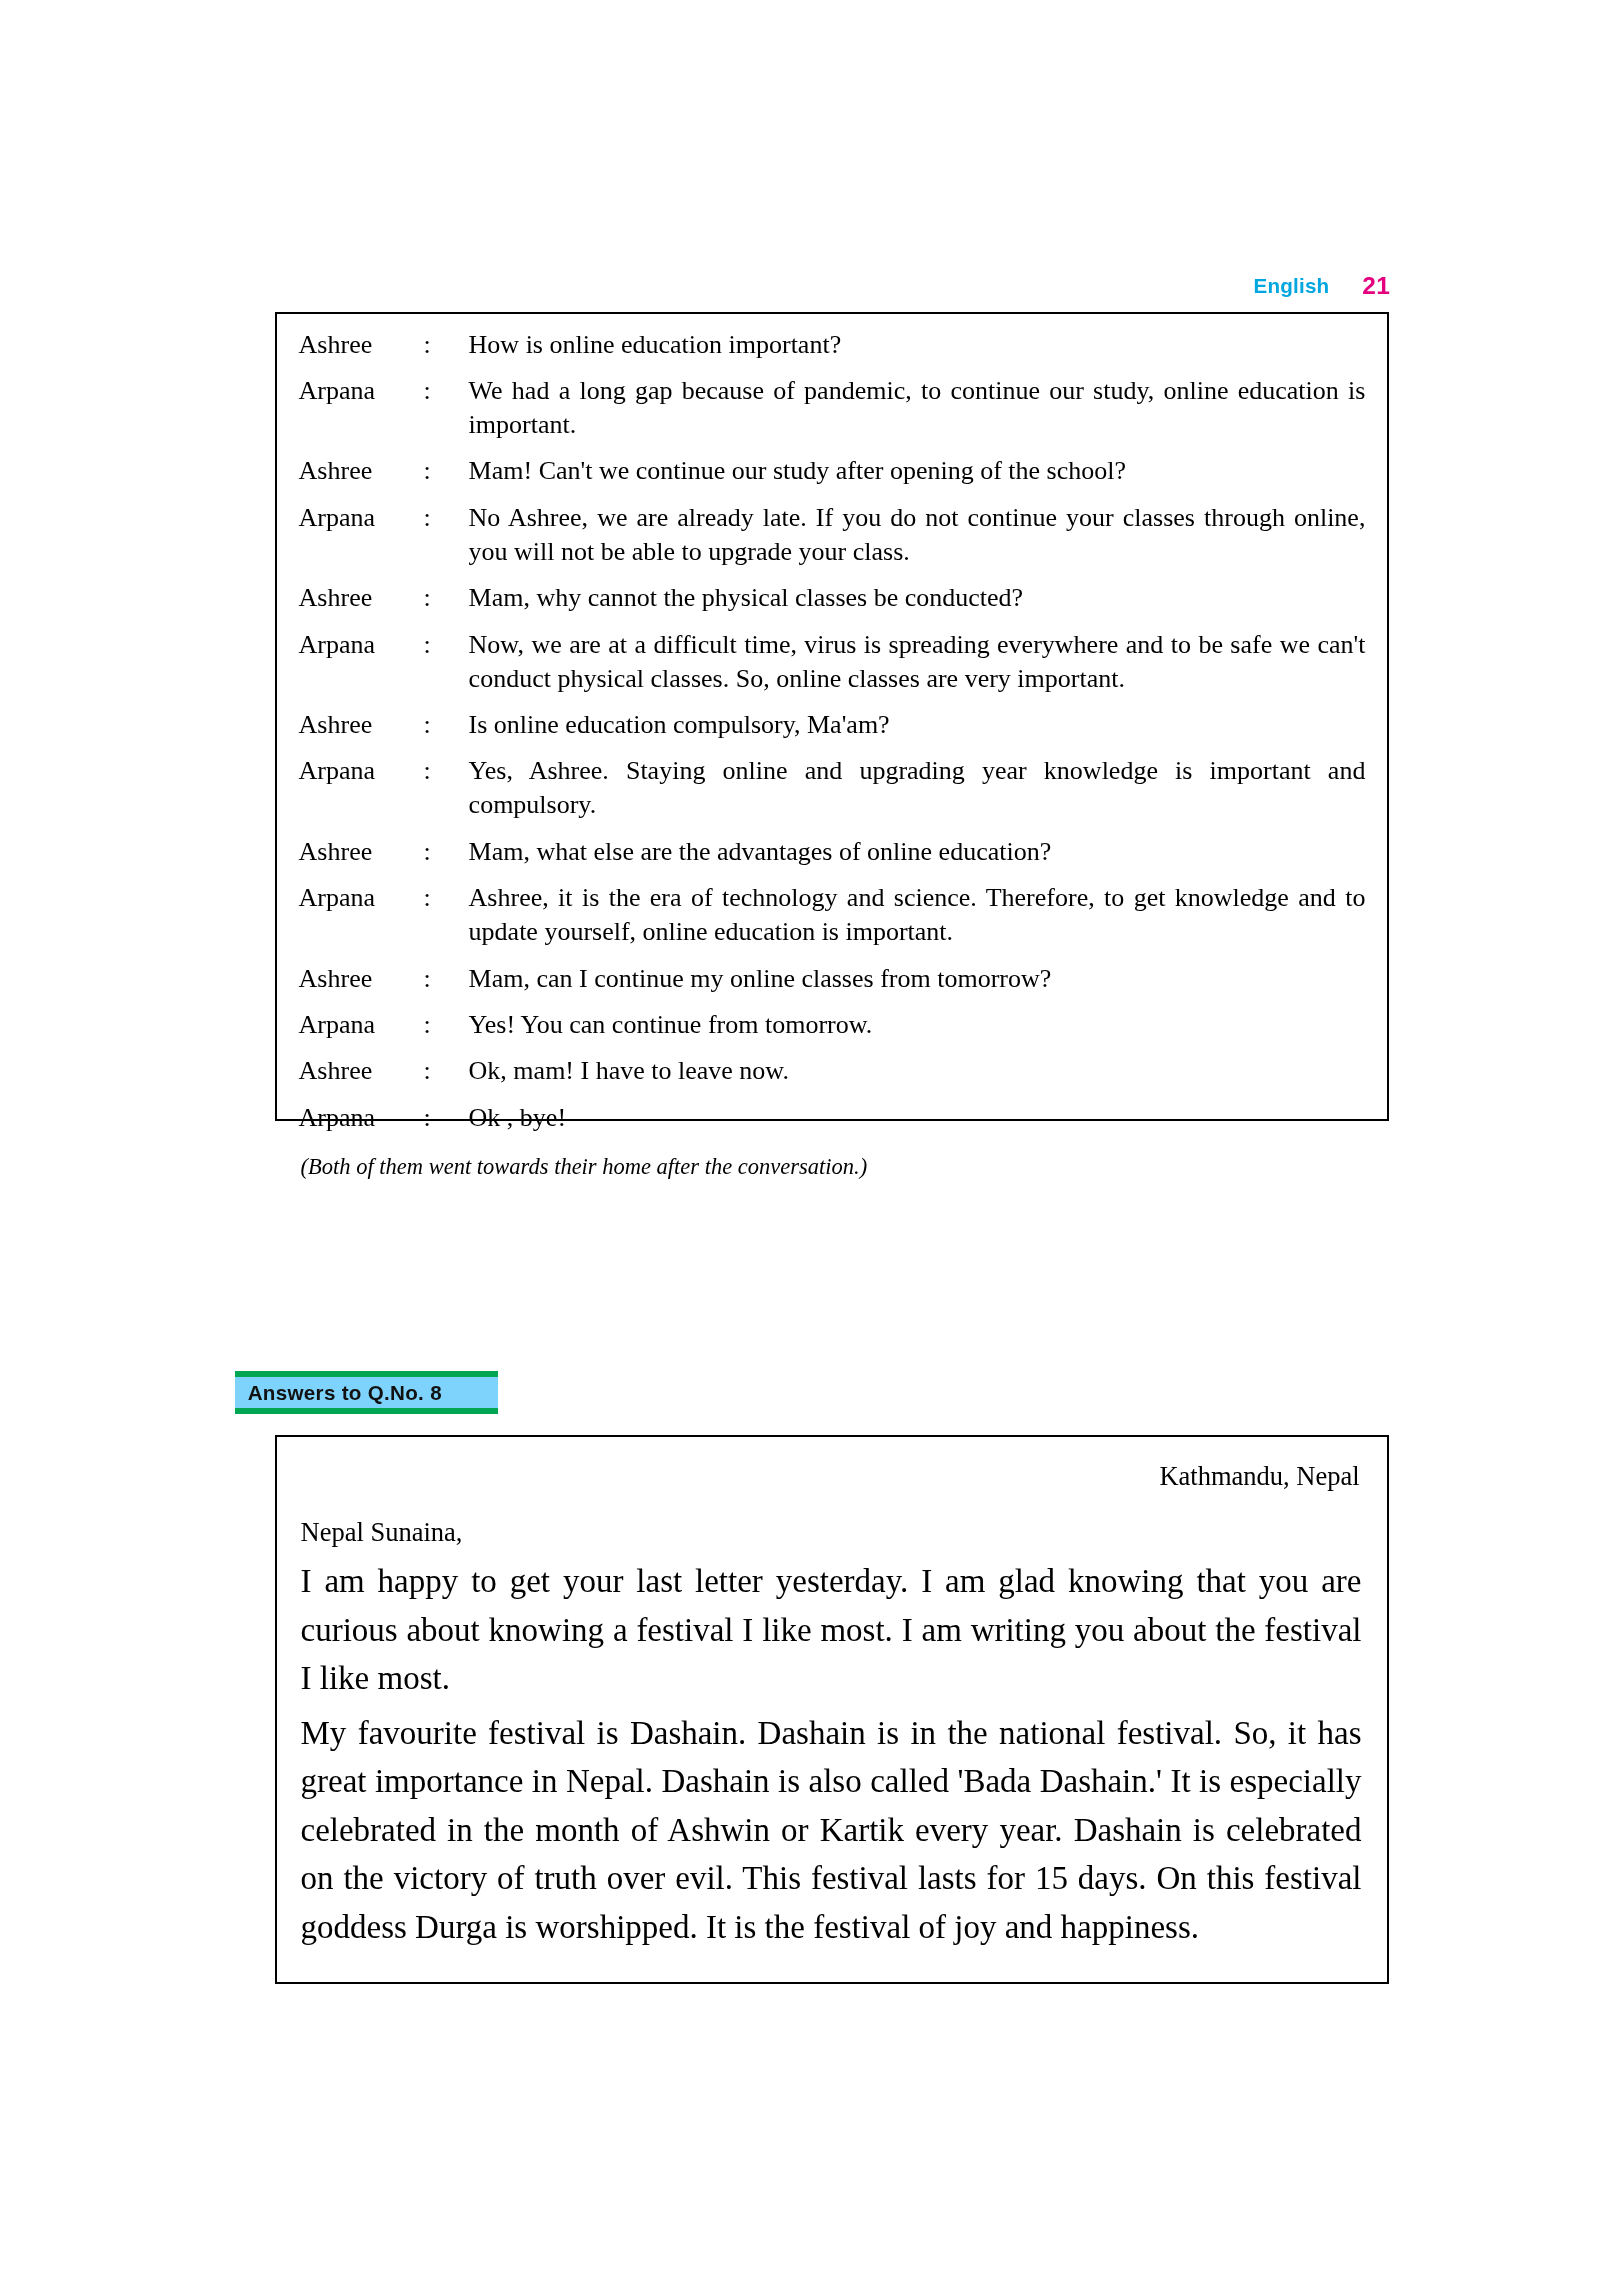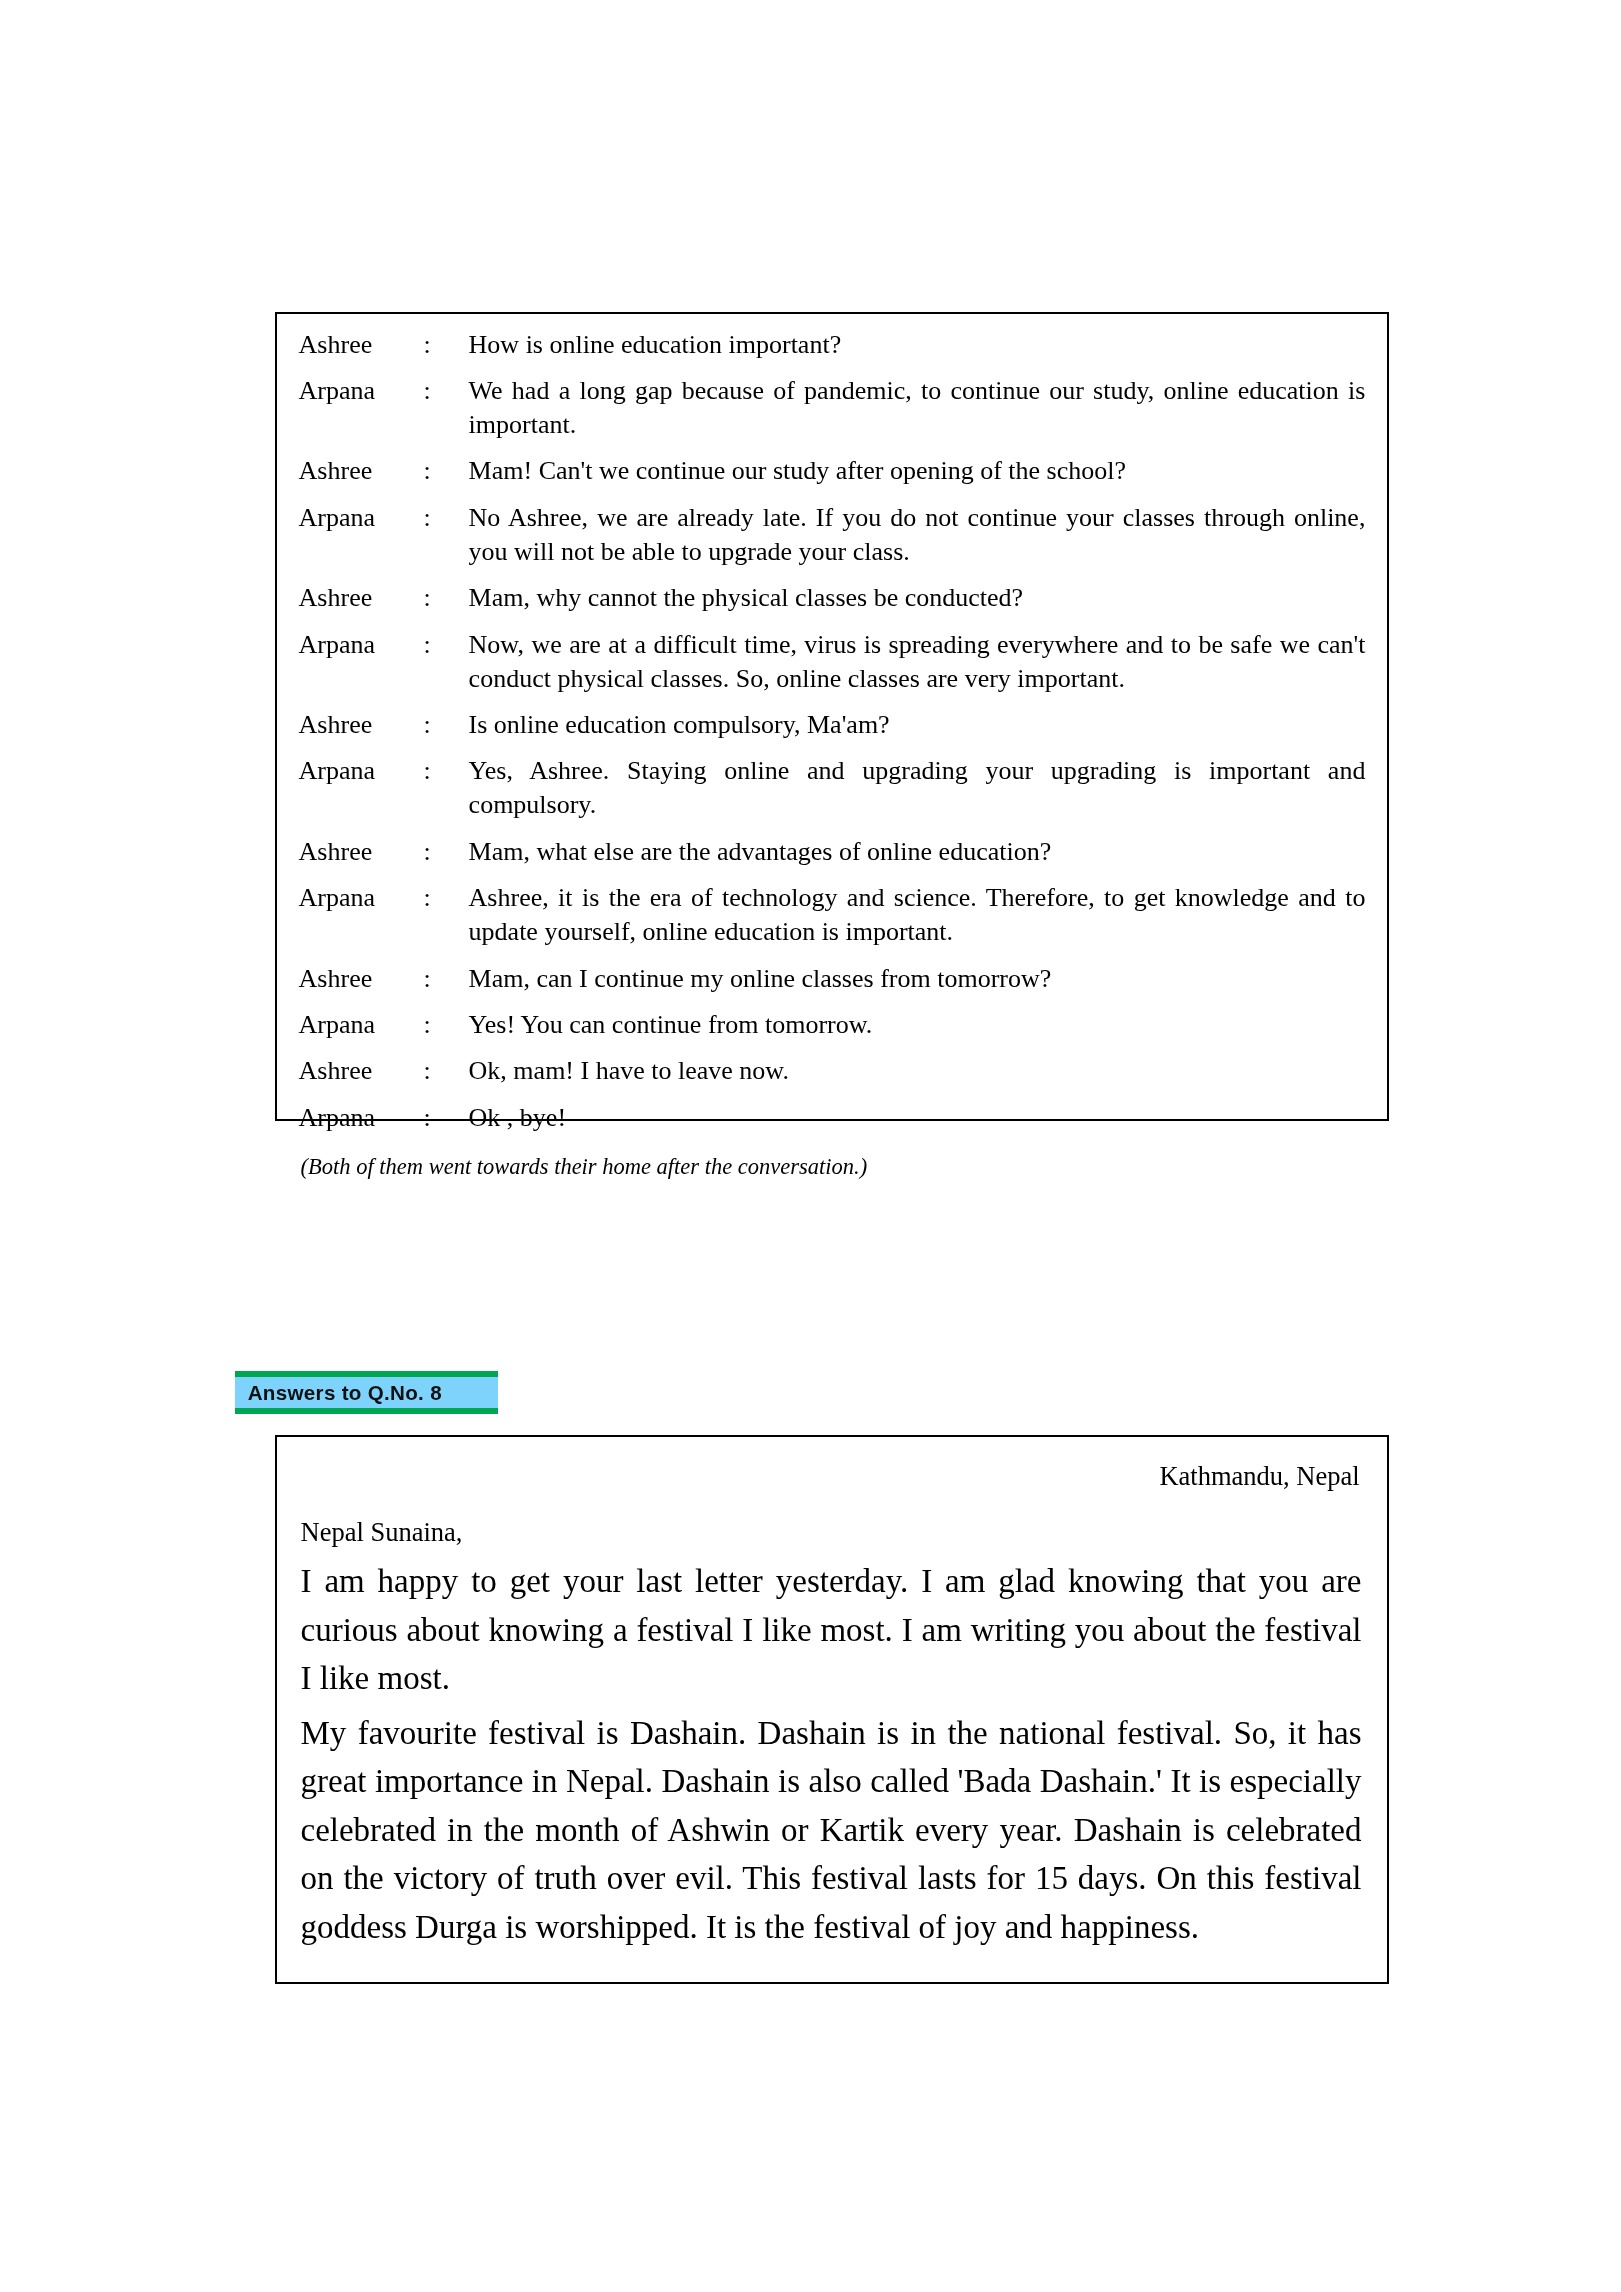--- a/index.html
+++ b/index.html
@@ -154,20 +154,23 @@
   }
   .letter-para:last-child {
     margin-bottom: 0;
   }
 </style>
 </head>
 <body>
 
 <div class="page">
 
+  <div class="page-header">
+    <span class="subject">English</span><span class="folio">21</span>
+  </div>
 
   <div class="content-box" id="dialogue-box">
     <table class="dlg-table">
       <tbody>
 
         <tr class="dlg-row">
           <td class="dlg-speaker">Ashree</td>
           <td class="dlg-colon">:</td>
           <td class="dlg-text nojust">How is online education important?</td>
         </tr>
@@ -204,21 +207,21 @@
 
         <tr class="dlg-row">
           <td class="dlg-speaker">Ashree</td>
           <td class="dlg-colon">:</td>
           <td class="dlg-text nojust">Is online education compulsory, Ma'am?</td>
         </tr>
 
         <tr class="dlg-row">
           <td class="dlg-speaker">Arpana</td>
           <td class="dlg-colon">:</td>
-          <td class="dlg-text">Yes, Ashree. Staying online and upgrading your upgrading is important and compulsory.</td>
+          <td class="dlg-text">Yes, Ashree. Staying online and upgrading year knowledge is important and compulsory.</td>
         </tr>
 
         <tr class="dlg-row">
           <td class="dlg-speaker">Ashree</td>
           <td class="dlg-colon">:</td>
           <td class="dlg-text nojust">Mam, what else are the advantages of online education?</td>
         </tr>
 
         <tr class="dlg-row">
           <td class="dlg-speaker">Arpana</td>

